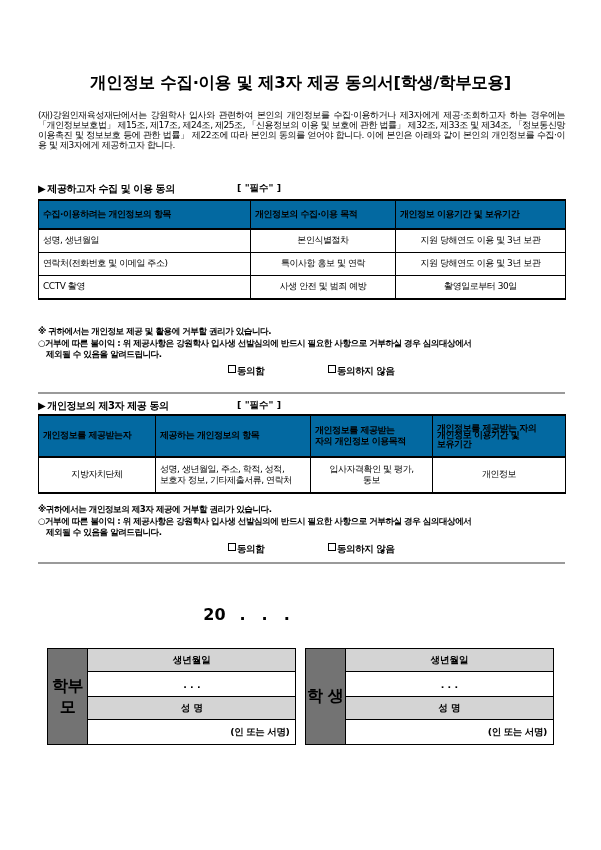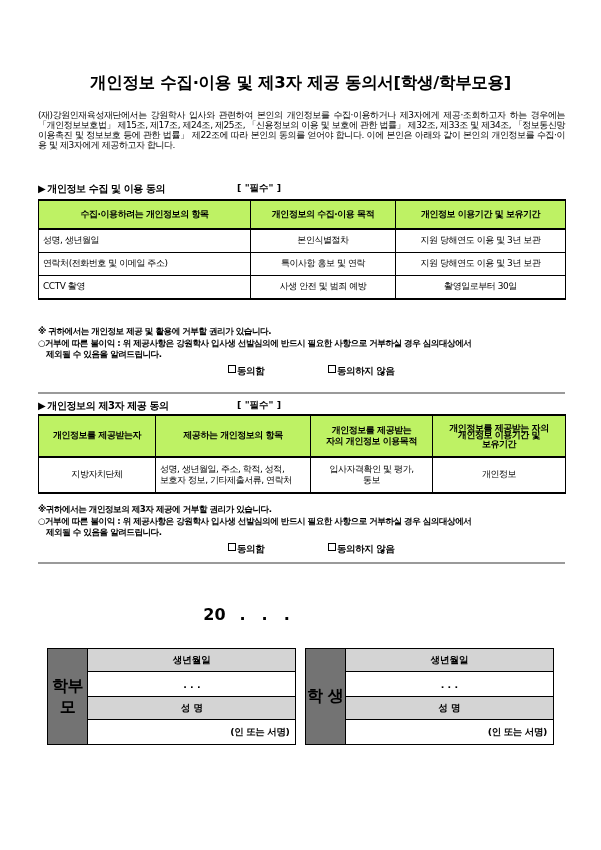--- a/index.html
+++ b/index.html
@@ -78,22 +78,22 @@
     font-size: 9px;
   }
   table.grid td {
     border: 1px solid #000000;
     padding: 2px 4px;
     vertical-align: middle;
     letter-spacing: -0.45px;
     line-height: 11.5px;
   }
   table.grid td.hdr {
-    background: #bef264;
-    text-align: center;
+    background: #0369a1;
+    text-align: left;
     font-weight: bold;
     border-top: 2px solid #000;
     border-bottom: 2px solid #000;
   }
   table.grid td.ctr { text-align: center; }
   table.grid td.lft { text-align: left; }
   table.grid tr.last td { border-bottom: 2px solid #000; }
 
   
   #tbl-collect { left: 38px; top: 199px; width: 527px; }
@@ -238,21 +238,21 @@
 </head>
 <body>
 
 <div class="page">
 
   <div class="doc-title">개인정보 수집·이용 및 제3자 제공 동의서[학생/학부모용]</div>
 
   <div class="intro">(재)강원인재육성재단에서는 강원학사 입사와 관련하여 본인의 개인정보를 수집·이용하거나 제3자에게 제공·조회하고자 하는 경우에는 「개인정보보호법」 제15조, 제17조, 제24조, 제25조, 「신용정보의 이용 및 보호에 관한 법률」 제32조, 제33조 및 제34조, 「정보통신망 이용촉진 및 정보보호 등에 관한 법률」 제22조에 따라 본인의 동의를 얻어야 합니다. 이에 본인은 아래와 같이 본인의 개인정보를 수집·이용 및 제3자에게 제공하고자 합니다.</div>
 
   <div class="section-head" style="top:182px;">
-    <span class="marker">▶</span><span>개인정보 수집 및 이용 동의</span>
+    <span class="marker">▶</span><span>제공하고자 수집 및 이용 동의</span>
     <span class="required">[ "필수" ]</span>
   </div>
 
   <table class="grid" id="tbl-collect">
     <colgroup>
       <col style="width:212px;">
       <col style="width:145px;">
       <col style="width:170px;">
     </colgroup>
     <tbody>

